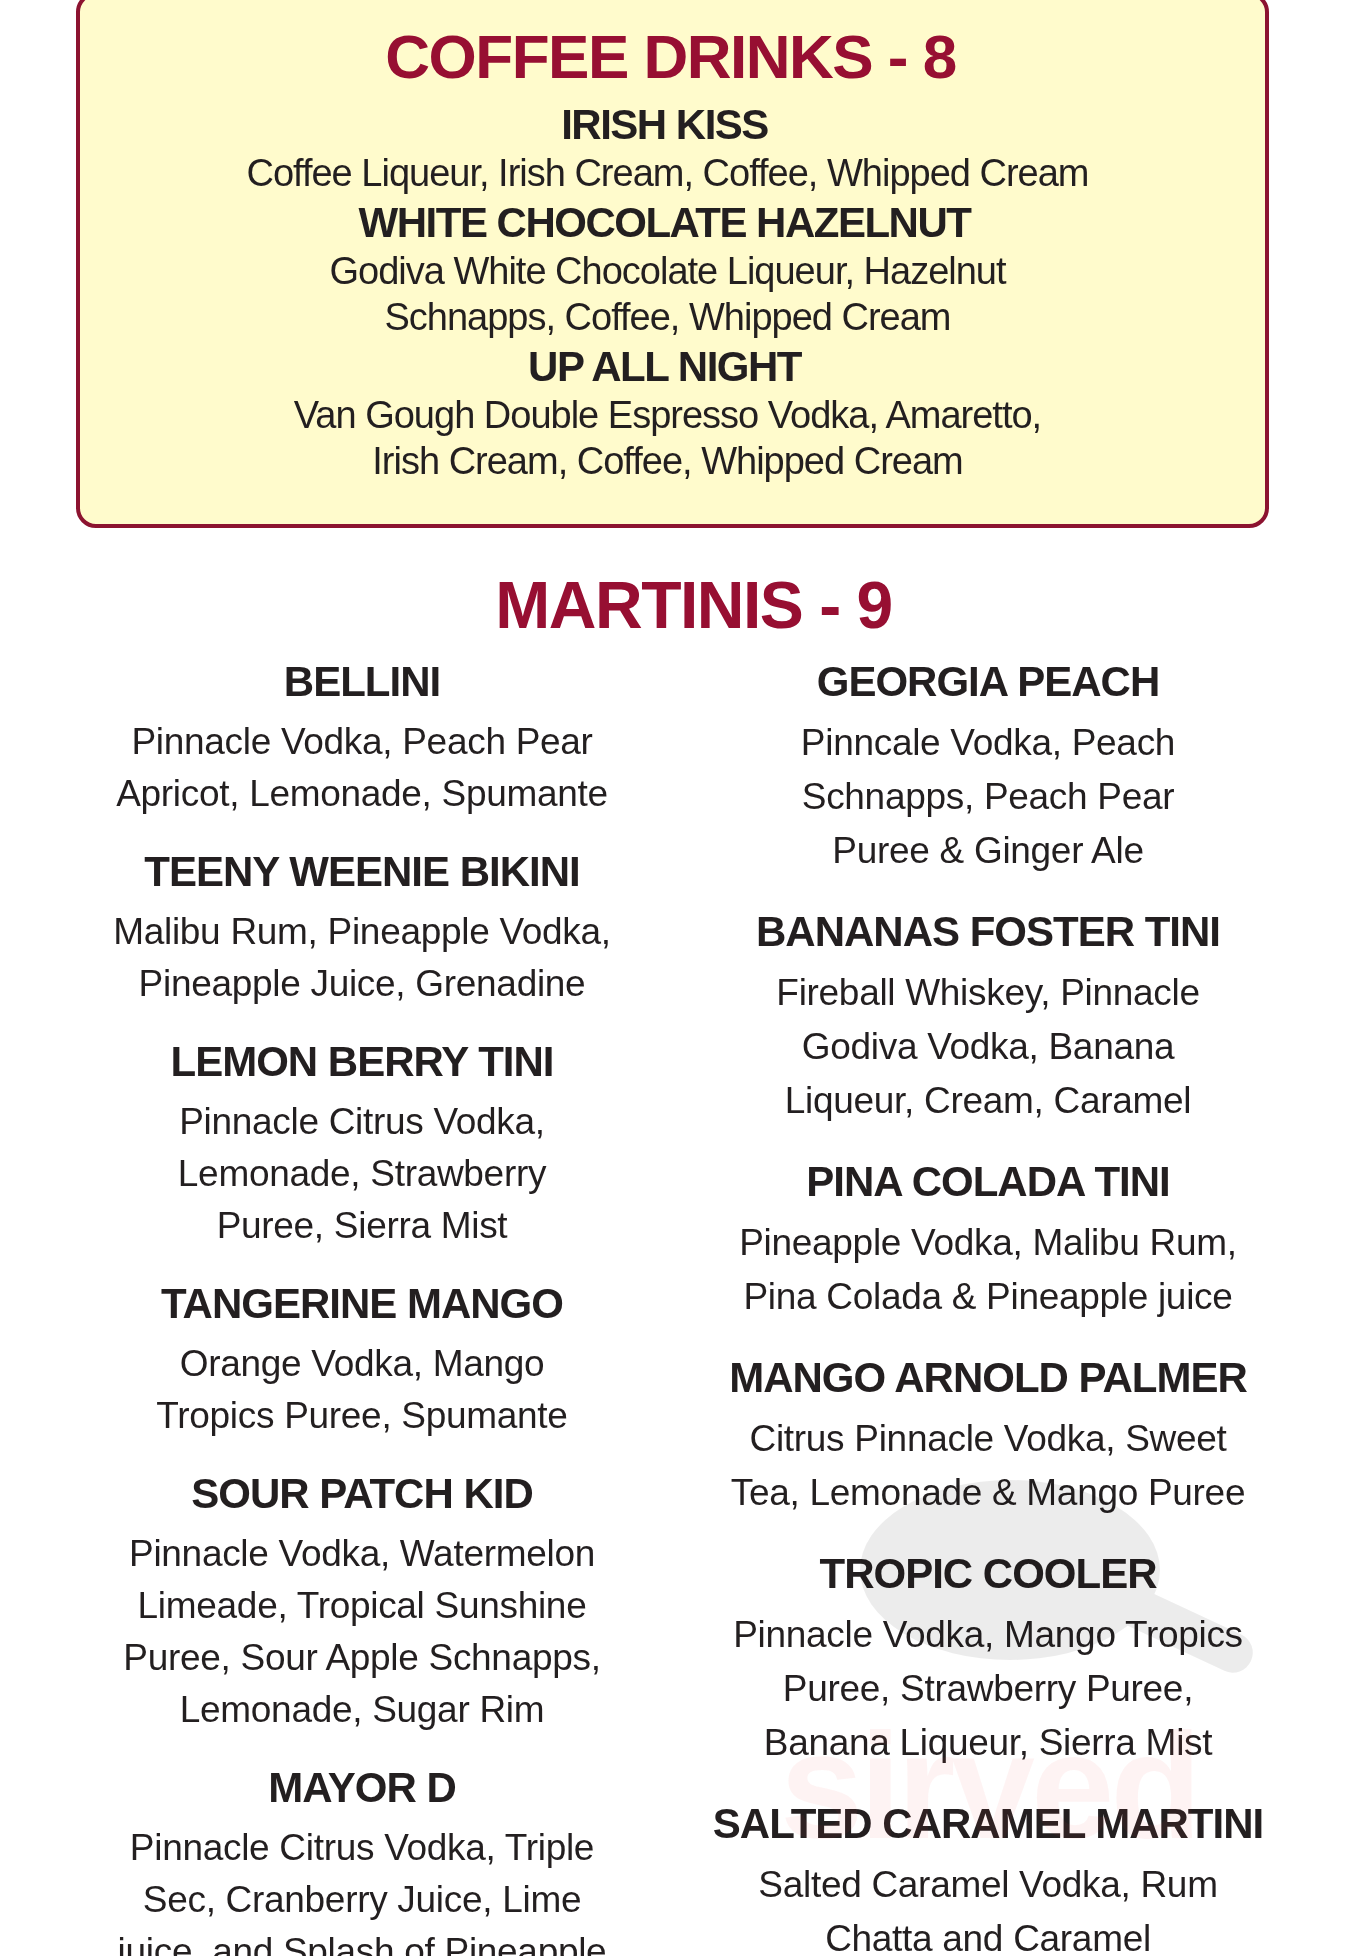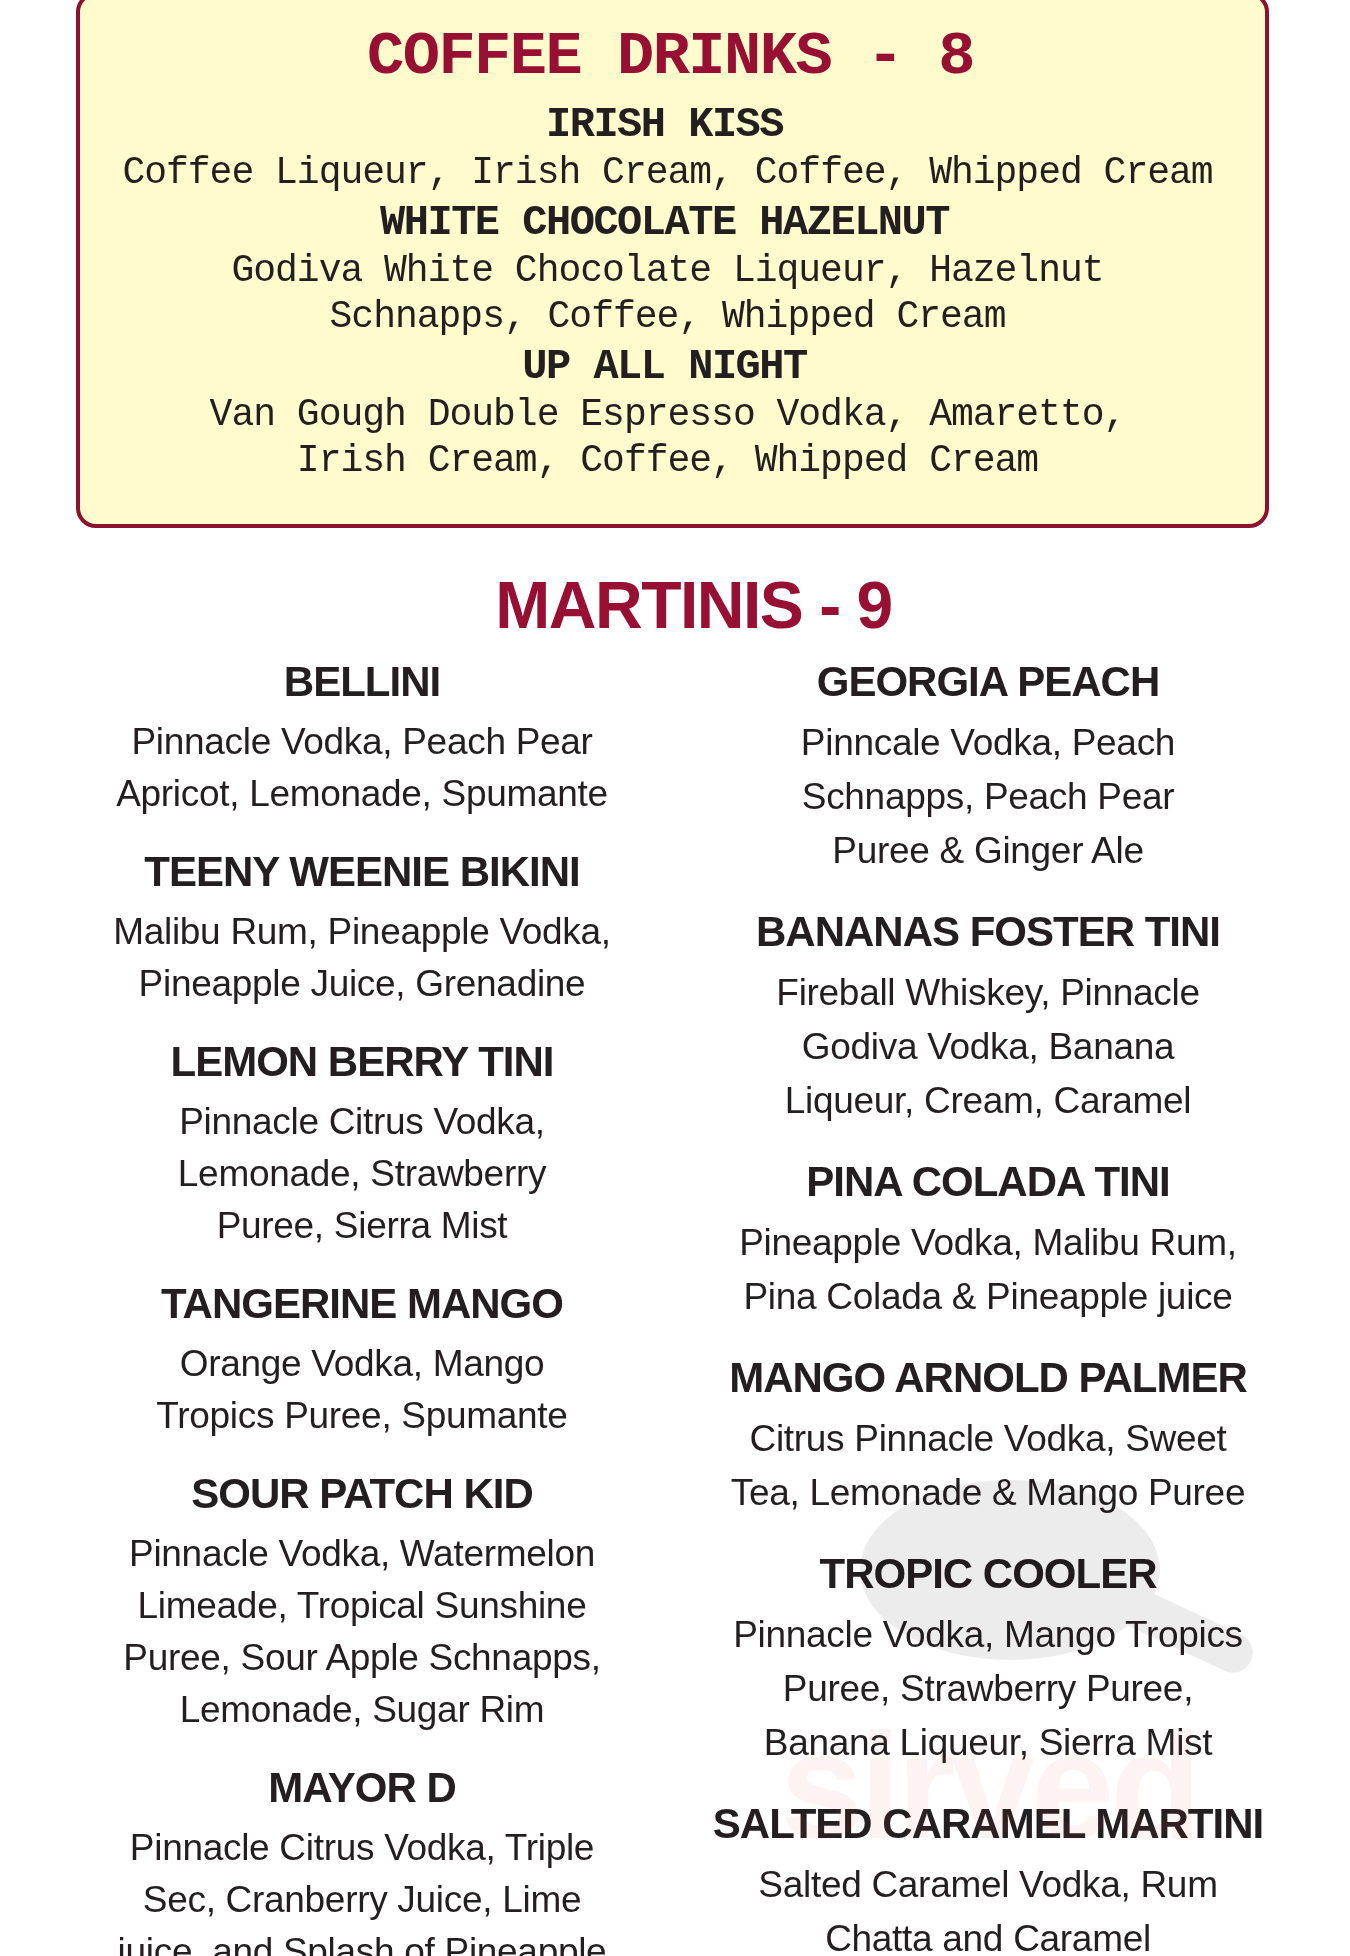--- a/index.html
+++ b/index.html
@@ -10,22 +10,22 @@
   }
   .coffee-box {
     position:absolute; left:76px; top:-8px; width:1193px; height:536px;
     background:#fffbcc; border:4px solid #8c1330; border-radius:20px;
     box-sizing:border-box; text-align:center;
   }
   .section-title {
     color:#970f32; font-weight:bold; letter-spacing:-1.5px;
     font-family: "Liberation Sans", sans-serif;
   }
-  .coffee-title { position:absolute; left:0; right:4px; top:26px; font-size:62px; line-height:70px;font-family:Liberation Mono, monospace; }
-  .coffee-items { position:absolute; left:0; right:16px; top:104px;font-family:Liberation Mono, monospace; }
+  .coffee-title { position:absolute; left:0; right:4px; top:26px; font-size:62px; line-height:70px; }
+  .coffee-items { position:absolute; left:0; right:16px; top:104px; }
   .c-name { font-weight:bold; font-size:42px; line-height:50px; letter-spacing:-1.5px; }
   .c-desc { font-size:38px; line-height:46px; letter-spacing:-1px; white-space:pre-line;padding-left:6px; }
   .c-item + .c-item { margin-top:2px; }
 
   .martini-title { position:absolute; left:0; right:0; top:568px; text-align:center; font-size:66px; line-height:74px;padding-left:37px; }
   .col { position:absolute; top:656px; text-align:center; }
   .col-left { left:82px; width:560px; }
   .col-right { left:700px; width:576px; }
   .m-item { margin-bottom:26px; }
   .m-name { font-weight:bold; font-size:42px; line-height:52px; letter-spacing:-1px; }

